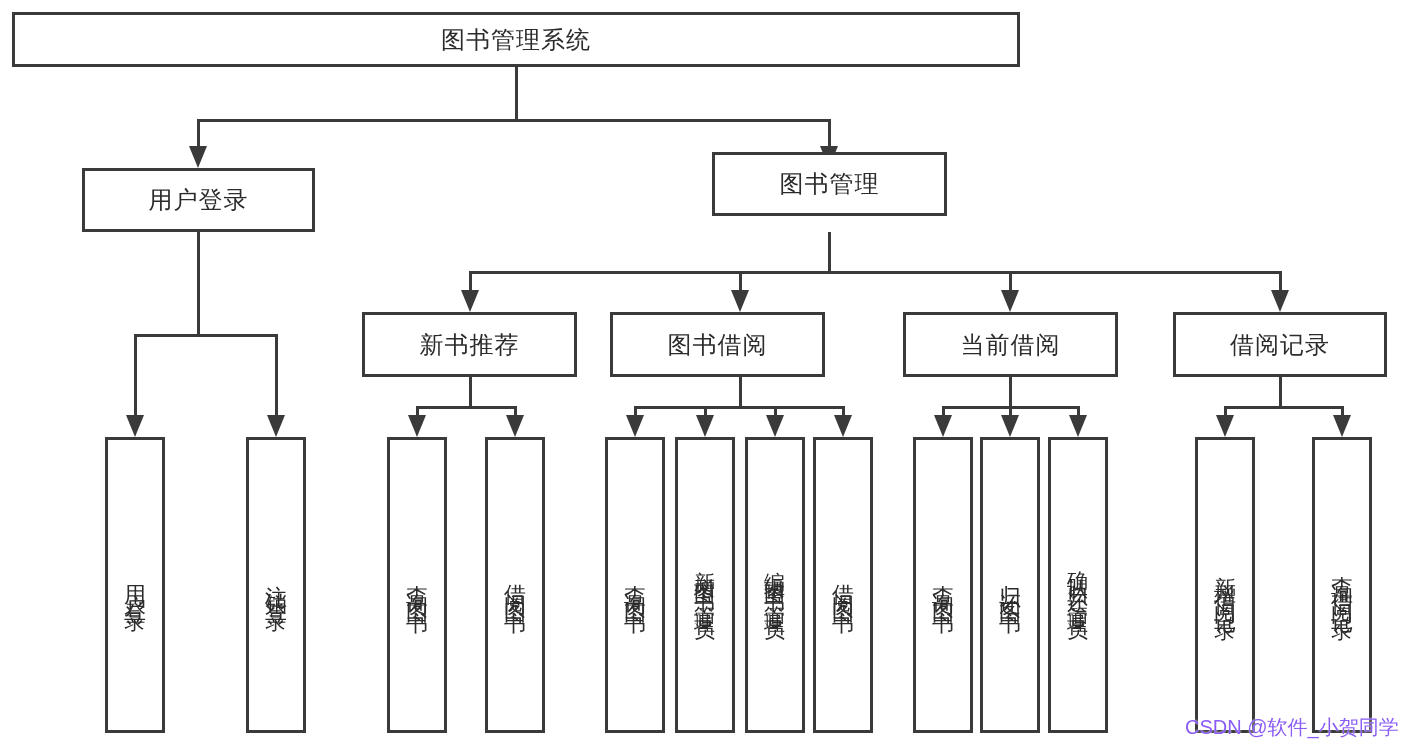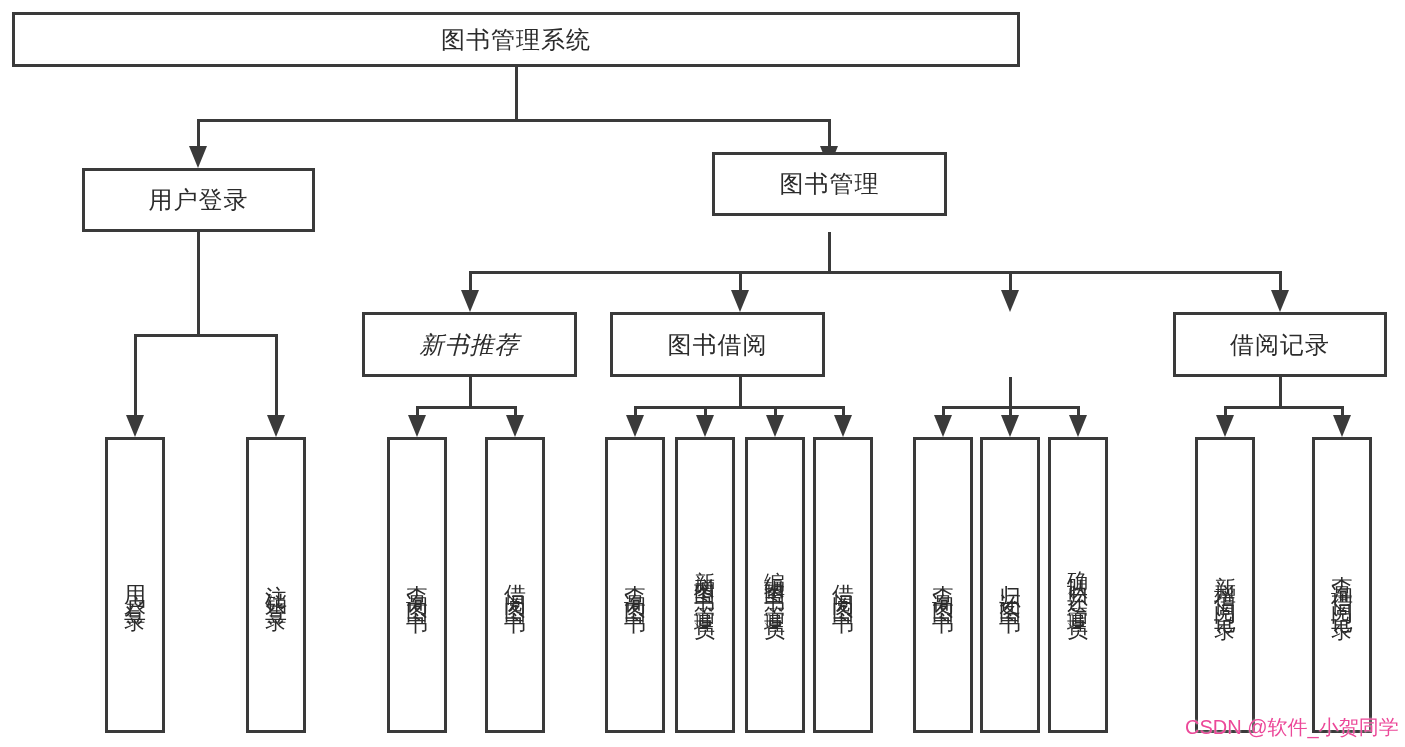--- a/index.html
+++ b/index.html
@@ -26,21 +26,21 @@
   
   .lv{position:absolute;width:3px;background:#3a3a3a;}
   .lh{position:absolute;height:3px;background:#3a3a3a;}
   .arr{
     position:absolute;width:0;height:0;
     border-left:9px solid transparent;border-right:9px solid transparent;
     border-top:22px solid #3a3a3a;
   }
   .watermark{
     position:absolute;left:1185px;top:714px;z-index:9;
-    font-size:20px;color:#ec4899;white-space:nowrap;
+    font-size:20px;color:#8b5cf6;white-space:nowrap;
     text-shadow:0 0 2px #ffffff;
   }
 </style>
 </head>
 <body>
 
 <div id="canvas">
 
   <div class="hnode" style="left:12px;top:12px;width:1008px;height:55px;">
     <span>图书管理系统</span>
@@ -71,25 +71,28 @@
   <div class="lh" style="left:469px;top:271px;width:813px;"></div>
   <div class="lv" style="left:469px;top:271px;height:21px;"></div>
   <div class="arr" style="left:461px;top:290px;"></div>
   <div class="lv" style="left:739px;top:271px;height:21px;"></div>
   <div class="arr" style="left:731px;top:290px;"></div>
   <div class="lv" style="left:1009px;top:271px;height:21px;"></div>
   <div class="arr" style="left:1001px;top:290px;"></div>
   <div class="lv" style="left:1279px;top:271px;height:21px;"></div>
   <div class="arr" style="left:1271px;top:290px;"></div>
 
-  <div class="hnode" style="left:362px;top:312px;width:215px;height:65px;font-style:italic;">
+  <div class="hnode" style="left:362px;top:312px;width:215px;height:65px;">
     <span>新书推荐</span>
   </div>
   <div class="hnode" style="left:610px;top:312px;width:215px;height:65px;">
     <span>图书借阅</span>
+  </div>
+  <div class="hnode" style="left:903px;top:312px;width:215px;height:65px;">
+    <span>当前借阅</span>
   </div>
   <div class="hnode" style="left:1173px;top:312px;width:214px;height:65px;">
     <span>借阅记录</span>
   </div>
 
   <div class="lv" style="left:469px;top:377px;height:32px;"></div>
   <div class="lh" style="left:416px;top:406px;width:101px;"></div>
   <div class="lv" style="left:416px;top:406px;height:12px;"></div>
   <div class="arr" style="left:408px;top:415px;"></div>
   <div class="lv" style="left:514px;top:406px;height:12px;"></div>

